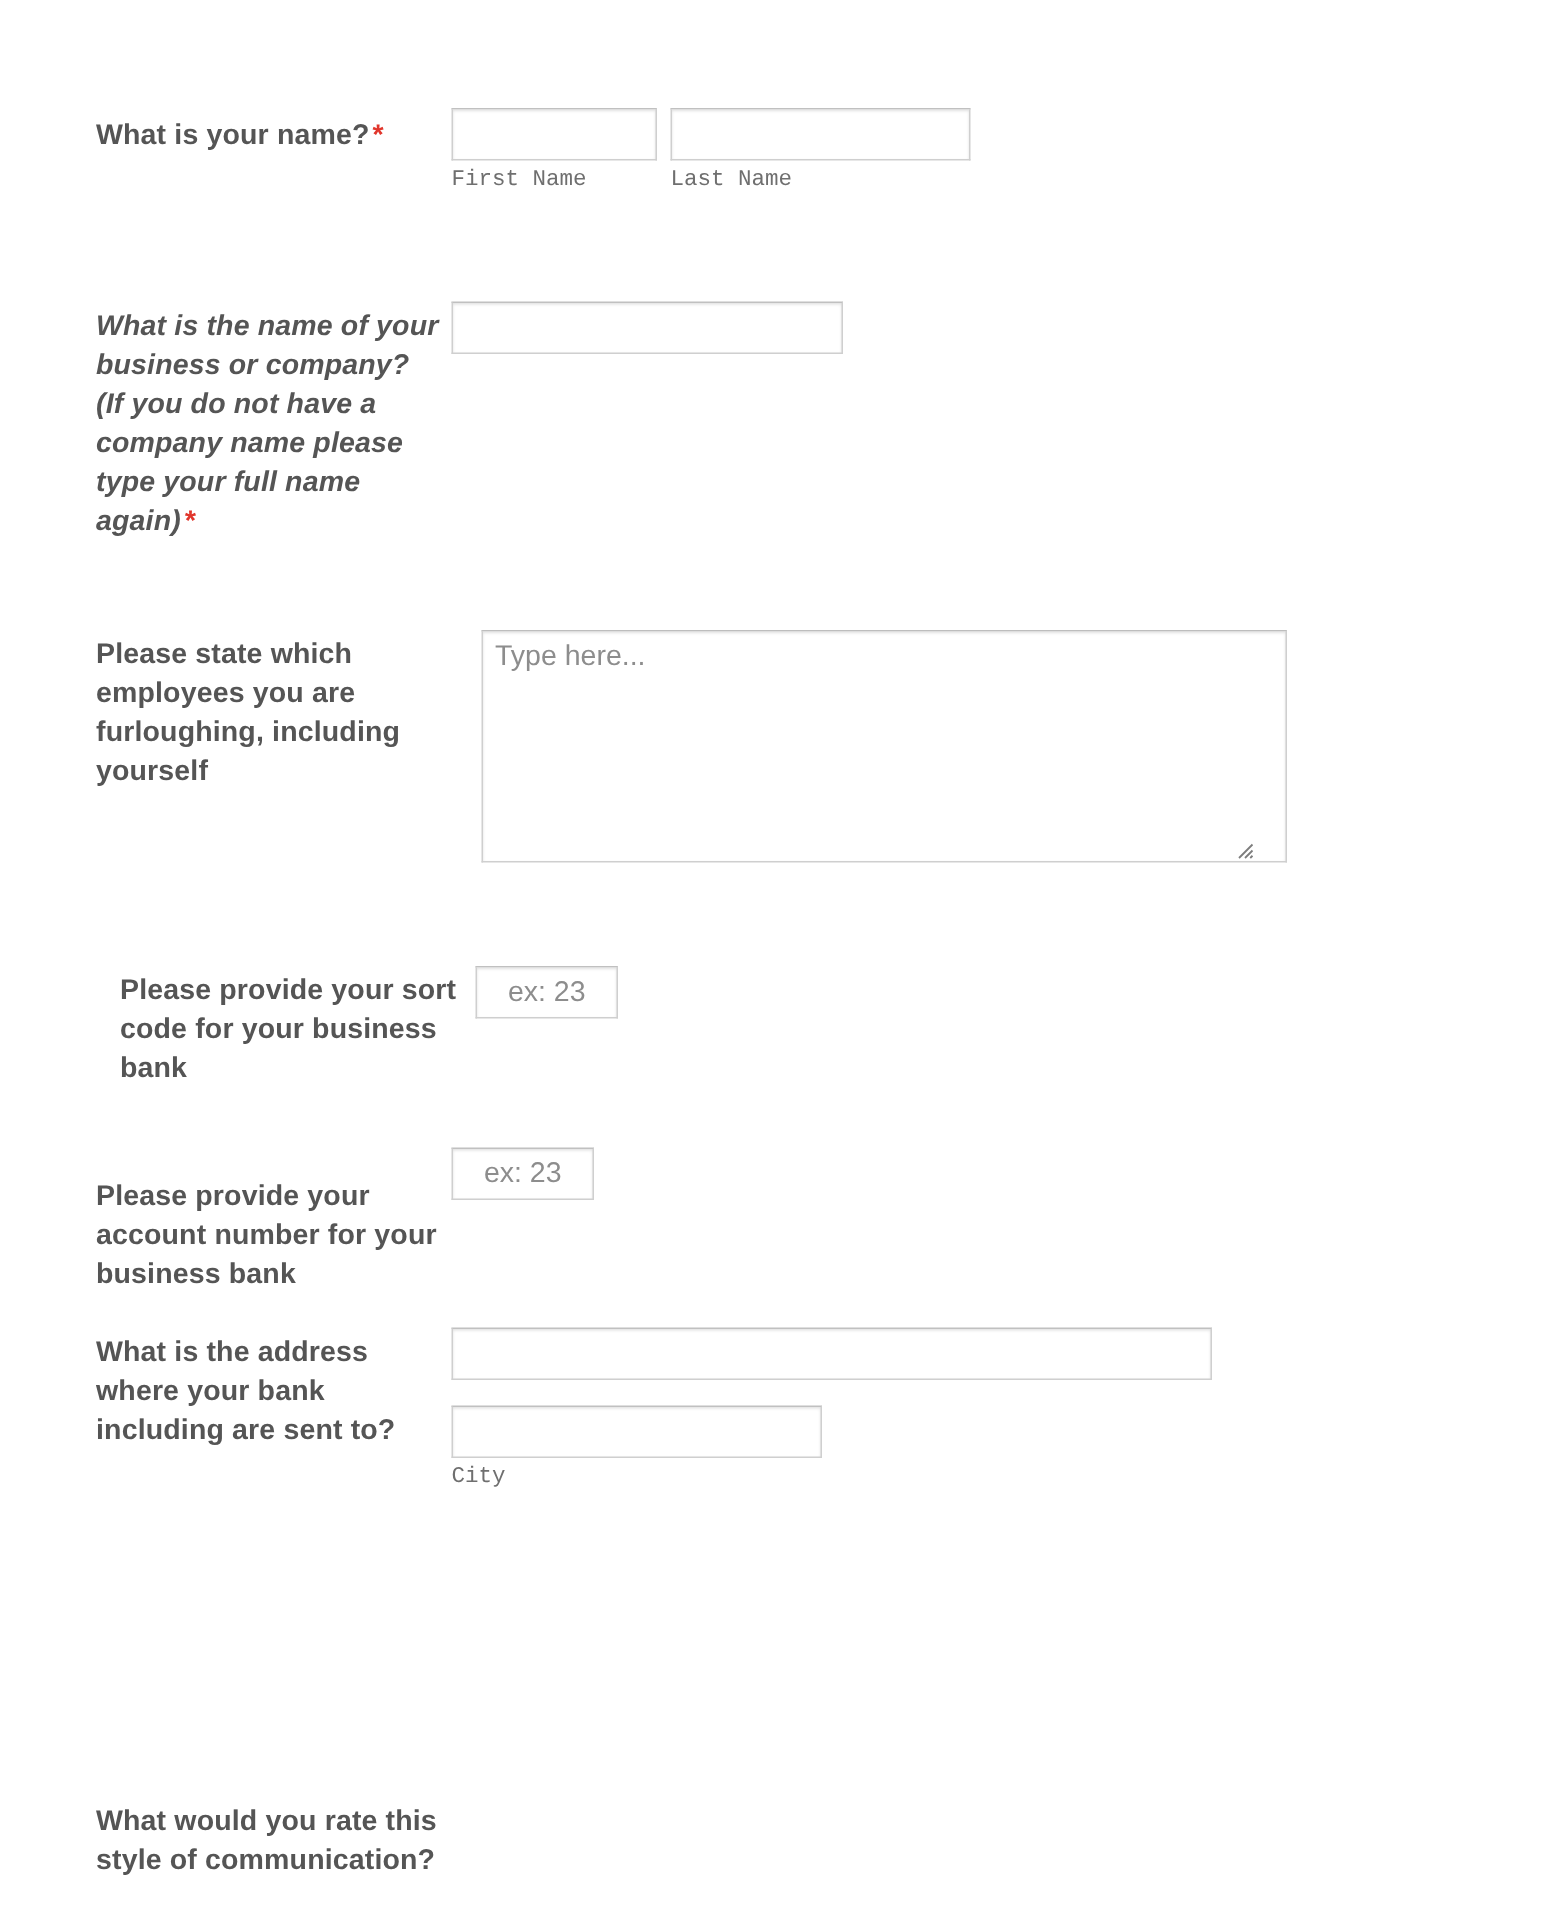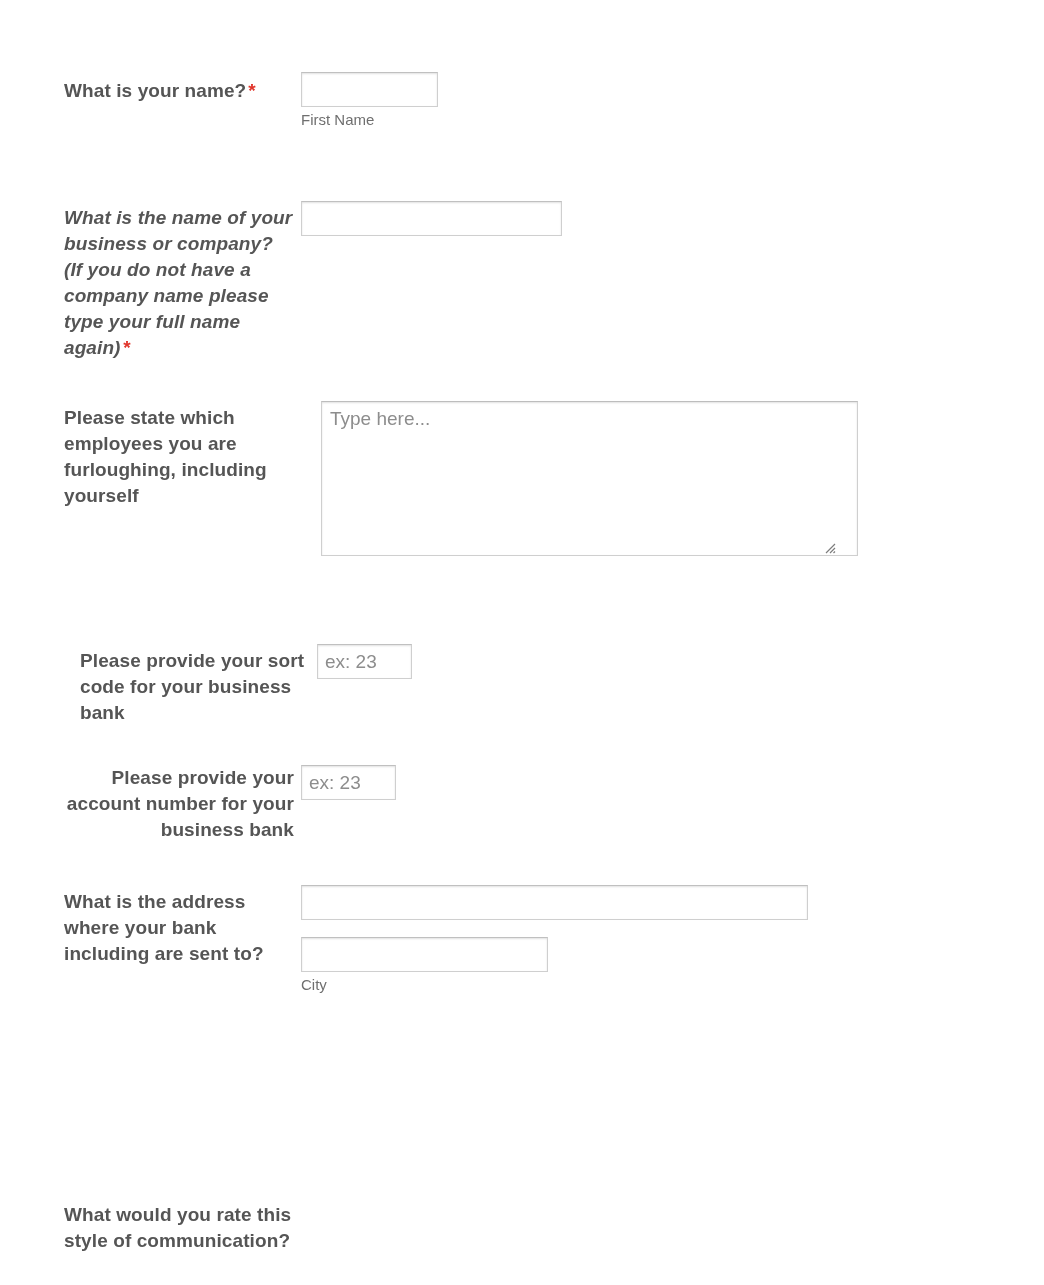--- a/index.html
+++ b/index.html
@@ -95,84 +95,88 @@
     height: 14px;
     pointer-events: none;
   }
 
   .sub-label {
     font-size: 15px;
     font-weight: normal;
     color: #6f6f6f;
     line-height: 18px;
     padding-top: 4px;
-    font-family: Liberation Sans, sans-serif;
+    font-family: Liberation Mono, monospace;
   }
 
   .inline-group { display: flex; }
   .inline-col { margin-right: 9px; }
   .inline-col:last-child { margin-right: 0; }
 
   
   .w-first { width: 137px; }
   .w-last  { width: 200px; }
   .w-biz   { width: 261px; }
-  .w-num   { width: 95px; }
+  .w-num   { width: 95px; text-align: center; }
   .w-street{ width: 507px; }
   .w-city  { width: 247px; }
   .w-post  { width: 247px; }
 
   .addr-block { margin-bottom: 17px; }
   .addr-block:last-child { margin-bottom: 0; }
 </style>
 </head>
 <body>
 
 <div class="form-root">
 
   <div class="q-row" style="top:72px;left:0;width:1031px;height:100px;">
     <div class="q-label" style="top:6px;width:240px;"><span>What is your name?</span><span class="req-star">*</span></div>
     <div class="q-fields" style="top:0;">
       <div class="inline-group">
         <div class="inline-col">
           <input class="tf w-first" type="text" placeholder="" style="">
           <div class="sub-label">First Name</div>
         </div>
+        <div class="inline-col">
+          <input class="tf w-last" type="text" placeholder="" style="">
+          <div class="sub-label">Last Name</div>
+        </div>
       </div>
     </div>
   </div>
 
   <div class="q-row" style="top:201px;left:0;width:1044px;height:190px;">
     <div class="q-label" style="top:4px;width:230px;font-style:italic;"><span>What is the name of your business or company? (If you do not have a company name please type your full name again)</span><span class="req-star">*</span></div>
     <div class="q-fields" style="top:0;">
       <input class="tf w-biz" type="text" placeholder="" style="">
     </div>
   </div>
 
-  <div class="q-row" style="top:401px;left:0;width:1044px;height:160px;">
+  <div class="q-row" style="top:420px;left:0;width:1044px;height:160px;">
     <div class="q-label" style="top:4px;width:230px;">Please state which employees you are furloughing, including yourself</div>
     <div class="q-fields" style="top:0;">
       <div class="ta-wrap">
         <textarea class="ta" placeholder="Type here..." style=""></textarea>
         <svg class="resize-grip" viewBox="0 0 14 14">
           <path d="M13 4 L4 13 M13 8 L8 13 M13 11.5 L11.5 13" stroke="#7d7d7d" stroke-width="1.2" fill="none"></path>
         </svg>
       </div>
     </div>
   </div>
 
   <div class="q-row" style="top:644px;left:16px;width:1044px;height:95px;">
     <div class="q-label" style="top:4px;width:230px;">Please provide your sort code for your business bank</div>
     <div class="q-fields" style="top:0;">
       <input class="tf w-num" type="text" placeholder="ex: 23" style="">
     </div>
   </div>
 
   <div class="q-row" style="top:765px;left:0;width:1044px;height:95px;">
-    <div class="q-label" style="top:0;width:230px;text-align:right;">Please provide your account number for your business bank</div>
+    <div class="q-label" style="top:20px;width:230px;">Please provide your account number for your business bank</div>
     <div class="q-fields" style="top:0;">
       <input class="tf w-num" type="text" placeholder="ex: 23" style="">
     </div>
   </div>
 
   <div class="q-row" style="top:885px;left:0;width:1044px;height:240px;">
     <div class="q-label" style="top:4px;width:230px;">What is the address where your bank including are sent to?</div>
     <div class="q-fields" style="top:0;">
       <div class="addr-block">
         <input class="tf w-street" type="text" placeholder="" style="">

